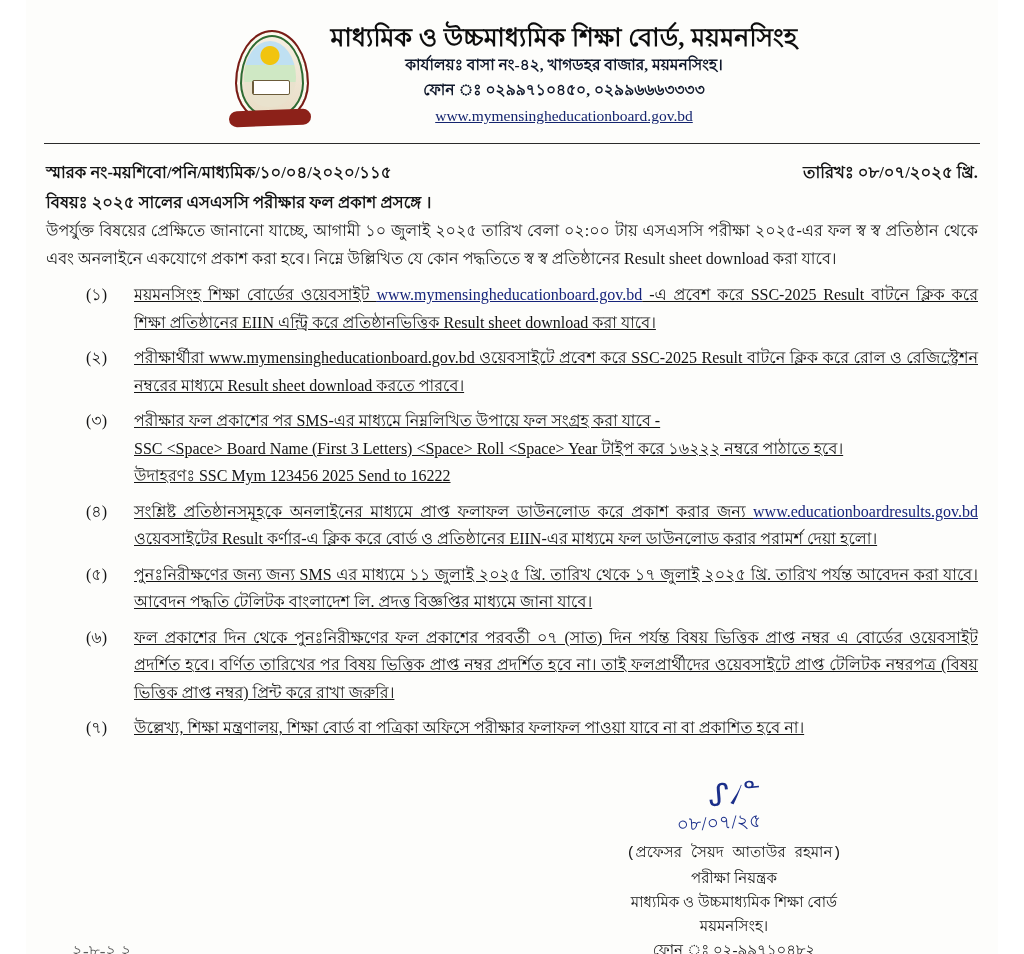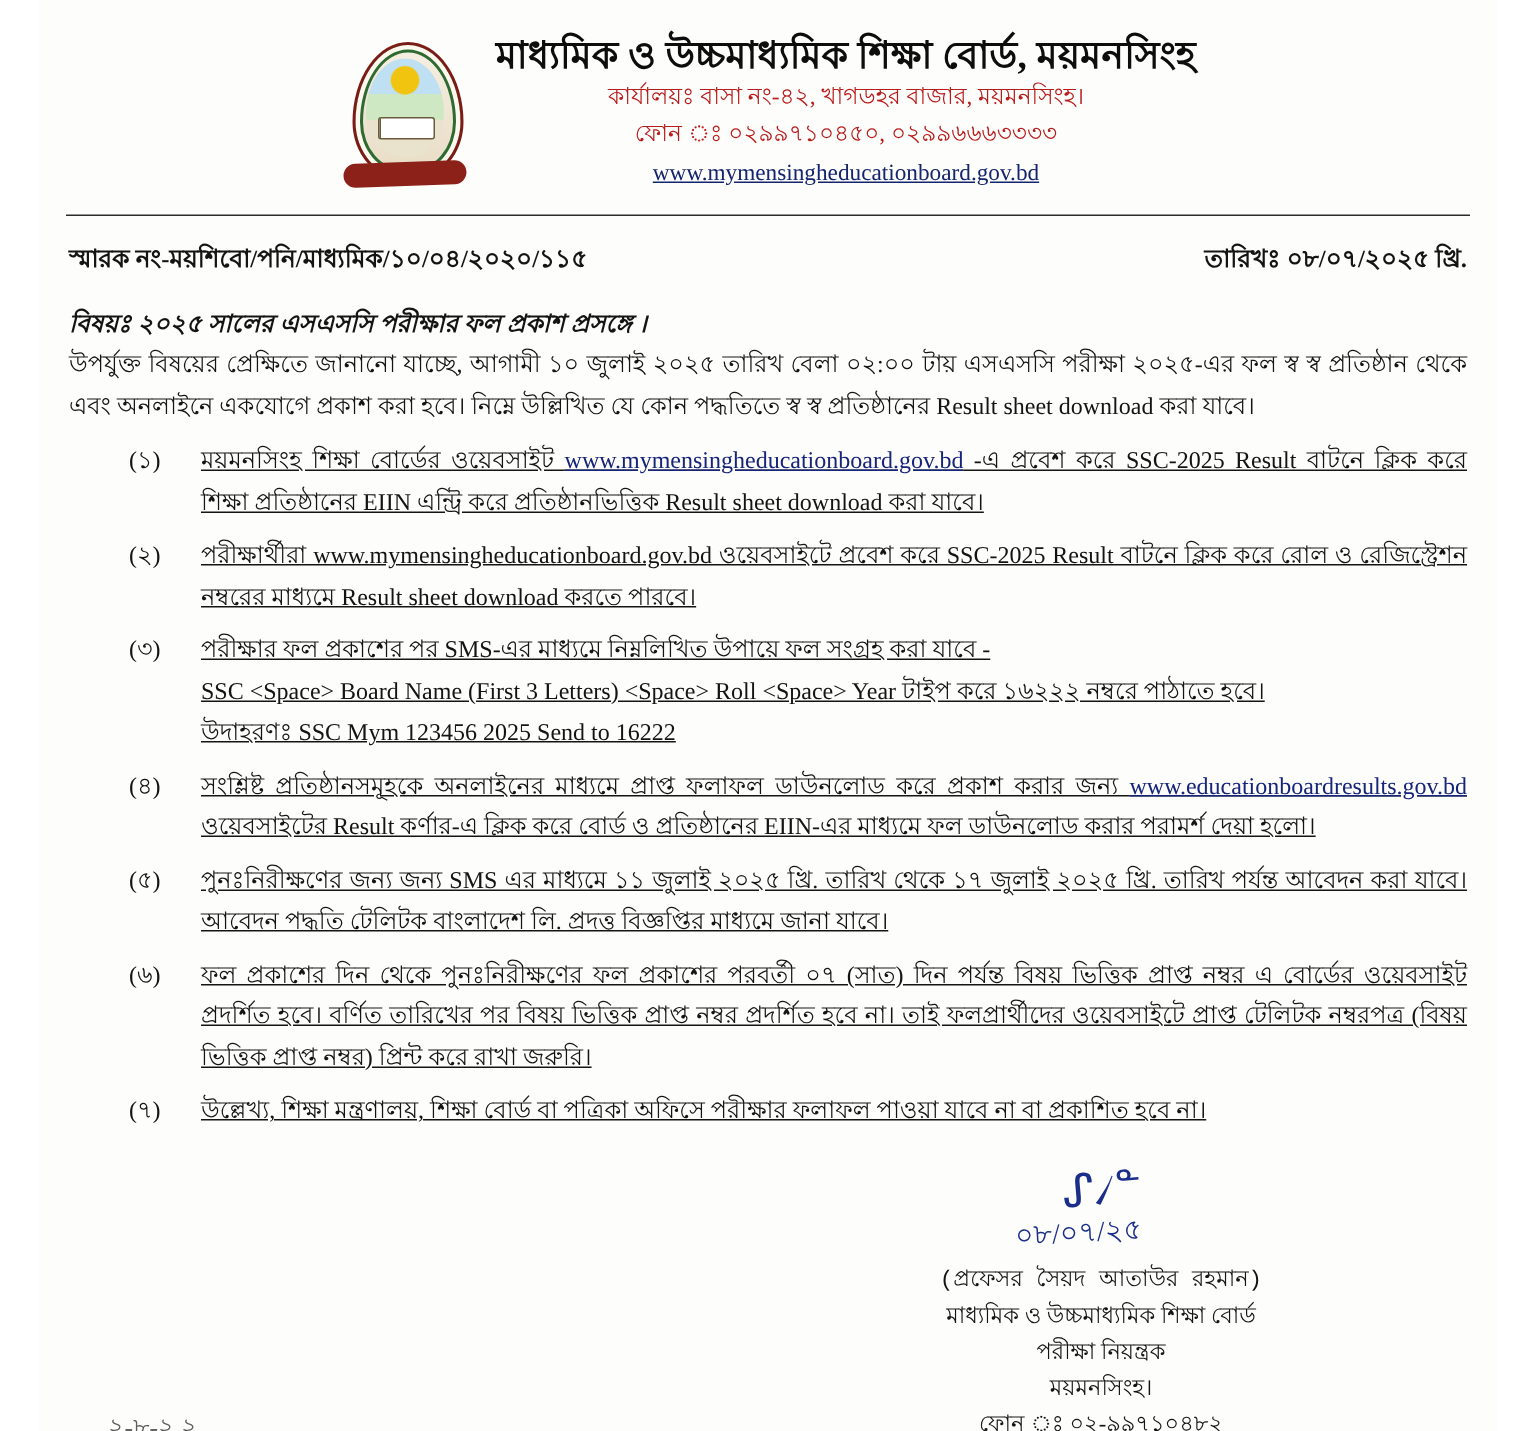--- a/index.html
+++ b/index.html
@@ -20,21 +20,21 @@
     width: 1024px;
     height: 954px;
     background: #fdfdfb;
     box-sizing: border-box;
     padding: 0 40px;
   }
 
   
   .letterhead {
     display: flex;
-    align-items: flex-start;
+    align-items: center;
     justify-content: center;
     padding-top: 18px;
     gap: 18px;
   }
   .crest {
     width: 86px;
     height: 104px;
     flex: 0 0 86px;
     position: relative;
     margin-top: 4px;
@@ -86,21 +86,22 @@
   .board-name {
     font-size: 25px;
     font-weight: bold;
     letter-spacing: 0.2px;
     line-height: 1.25;
     color: #0d0d0d;
   }
   .addr-line {
     font-size: 15.5px;
     line-height: 1.6;
-    color: #b91c1c;
+    color: #0f172a;
+    font-weight: bold;
   }
   .site-link {
     font-size: 15.5px;
     color: #14246e;
     text-decoration: underline;
     line-height: 1.7;
   }
   .rule {
     border: 0;
     border-top: 1.2px solid #2b2b2b;
@@ -111,25 +112,24 @@
   .memo-row {
     display: flex;
     justify-content: space-between;
     align-items: flex-end;
     margin-top: 16px;
     padding: 0 6px;
     font-size: 16.5px;
     font-weight: bold;
   }
   .subject {
-    margin-top: 16px;
+    margin-top: 3px;
     padding: 0 6px;
     font-size: 16.5px;
     font-weight: bold;
-    font-style: italic;
   }
 
   
   .intro {
     padding: 0 6px;
     font-size: 16px;
     line-height: 1.75;
     text-align: justify;
   }
   .items {
@@ -268,22 +268,22 @@
     <div class="item">
       <div class="num">(৭)</div>
       <div class="txt"><span>উল্লেখ্য, শিক্ষা মন্ত্রণালয়, শিক্ষা বোর্ড বা পত্রিকা অফিসে পরীক্ষার ফলাফল পাওয়া যাবে না বা প্রকাশিত হবে না।</span></div>
     </div>
   </div>
 
   <div class="sign-block">
     <div class="signature">ᔑ৴ᓐ</div>
     <div class="sign-date">০৮/০৭/২৫</div>
     <div class="sign-name">(প্রফেসর সৈয়দ আতাউর রহমান)</div>
+    <div>পরীক্ষা নিয়ন্ত্রক</div>
     <div>মাধ্যমিক ও উচ্চমাধ্যমিক শিক্ষা বোর্ড</div>
-    <div>পরীক্ষা নিয়ন্ত্রক</div>
     <div>ময়মনসিংহ।</div>
     <div>ফোন ঃ ০২-৯৯৭১০৪৮২</div>
 
   </div>
 
   <div class="bottom-ghost">২-৮-২ ২ ...</div>
 </div>
 
 <div class="edge-l"></div>
 <div class="edge-r"></div>

